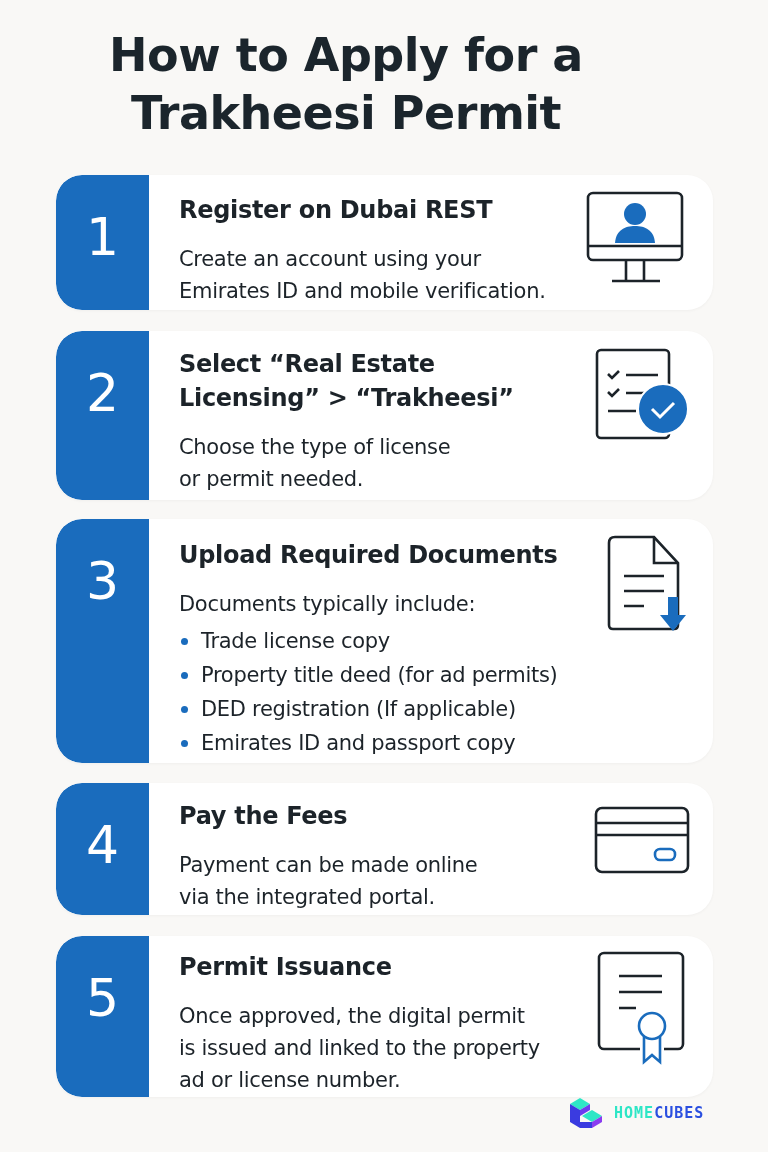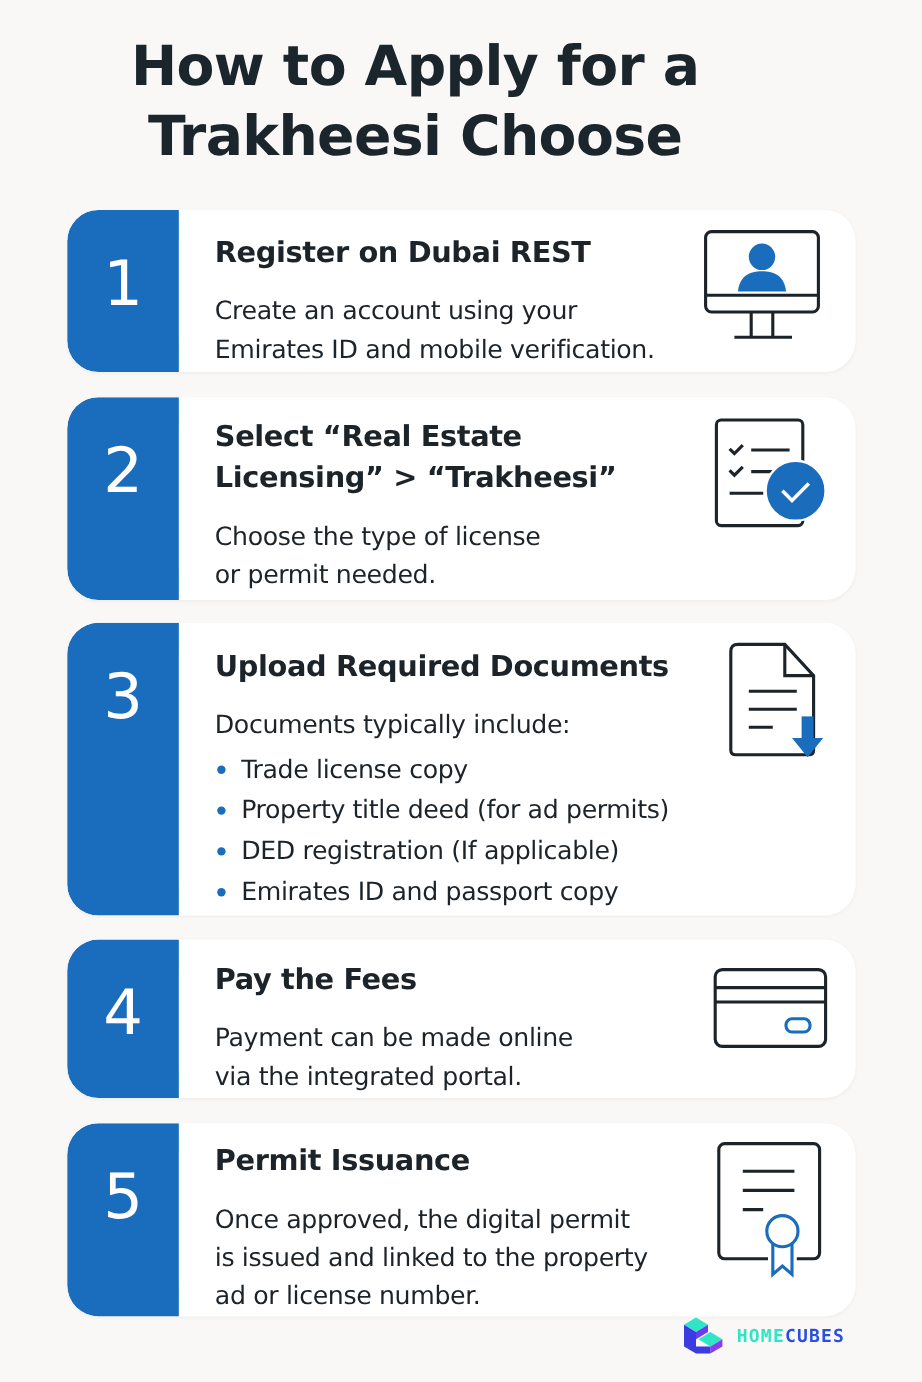--- a/index.html
+++ b/index.html
@@ -86,21 +86,21 @@
       letter-spacing: 1px;
     }
     .logo-text .home { color: #2ee6c6; }
     .logo-text .cubes { color: #2a4fe0; }
   </style>
 </head>
 <body>
 
 <h1 class="title" style="margin:0;">
   <span>How to Apply for a</span>
-  <span>Trakheesi Choose</span>
+  <span>Trakheesi Permit</span>
 </h1>
 
 <div class="card" style="top:175px; height:135px;">
   <div class="tab">
     <span class="tab-num" style="margin-top:36px;">1</span>
   </div>
   <div class="body" style="top:18px; right:0;">
     <div class="step-title">Register on Dubai REST</div>
     <div class="step-desc">Create an account using your
 Emirates ID and mobile verification.</div>

